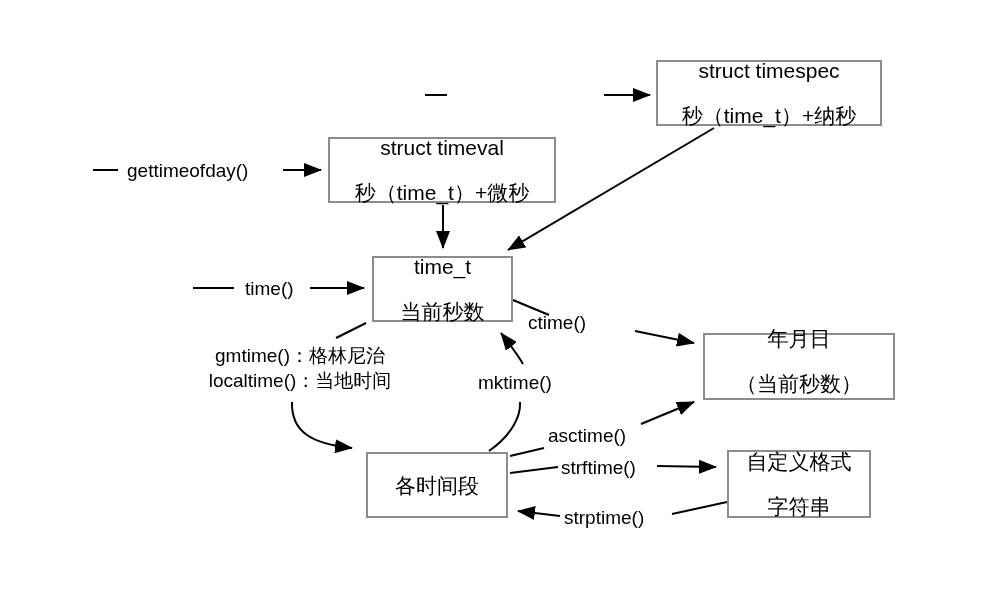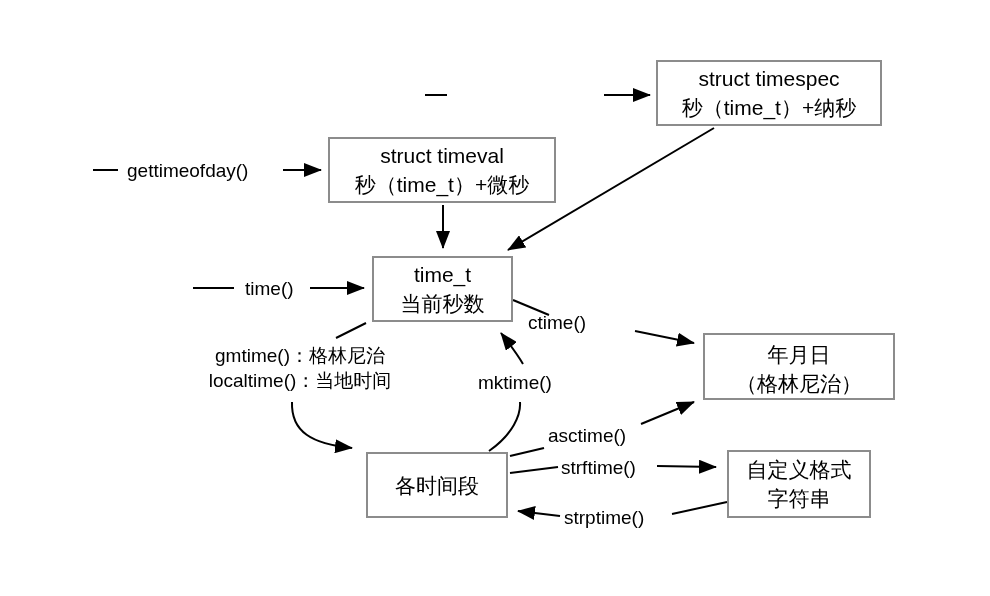--- a/index.html
+++ b/index.html
@@ -9,21 +9,21 @@
   .canvas{
     position:relative; width:990px; height:596px; background:var(--bg);
     font-family:"Liberation Sans","DejaVu Sans",sans-serif; color:var(--ink);
     overflow:hidden;
   }
   .arrows{position:absolute;left:0;top:0;width:990px;height:596px;}
   .arrows path{stroke:var(--ink);stroke-width:2;fill:none;}
   .node{
     position:absolute; box-sizing:border-box; border:2px solid var(--box-border);
     background:var(--bg); display:flex; flex-direction:column; justify-content:center;
-    text-align:center; font-size:21px; line-height:29px; white-space:nowrap;
+    text-align:center; font-size:21px; line-height:29px; white-space:nowrap;gap:16px;
   }
   .node-timespec{left:656px;top:60px;width:226px;height:66px;}
   .node-timeval {left:328px;top:137px;width:228px;height:66px;}
   .node-time-t  {left:372px;top:256px;width:141px;height:66px;}
   .node-ymd     {left:703px;top:333px;width:192px;height:67px;justify-content:flex-end;}
   .node-tm      {left:366px;top:452px;width:142px;height:66px;}
   .node-custom  {left:727px;top:450px;width:144px;height:68px;}
   .lbl{position:absolute;font-size:19px;line-height:23px;white-space:nowrap;}
   .lbl-clock    {left:453px;top:83px;}
   .lbl-getto    {left:127px;top:159px;}
@@ -75,21 +75,21 @@
   <div class="node node-timeval">
     <div>struct timeval</div>
     <div>秒（time_t）+微秒</div>
   </div>
   <div class="node node-time-t">
     <div>time_t</div>
     <div>当前秒数</div>
   </div>
   <div class="node node-ymd">
     <div>年月日</div>
-    <div>（格林尼治）</div>
+    <div>（当前秒数）</div>
   </div>
   <div class="node node-tm">
     <div>各时间段</div>
   </div>
   <div class="node node-custom">
     <div>自定义格式</div>
     <div>字符串</div>
   </div>
 
   <div class="lbl lbl-getto">gettimeofday()</div>

